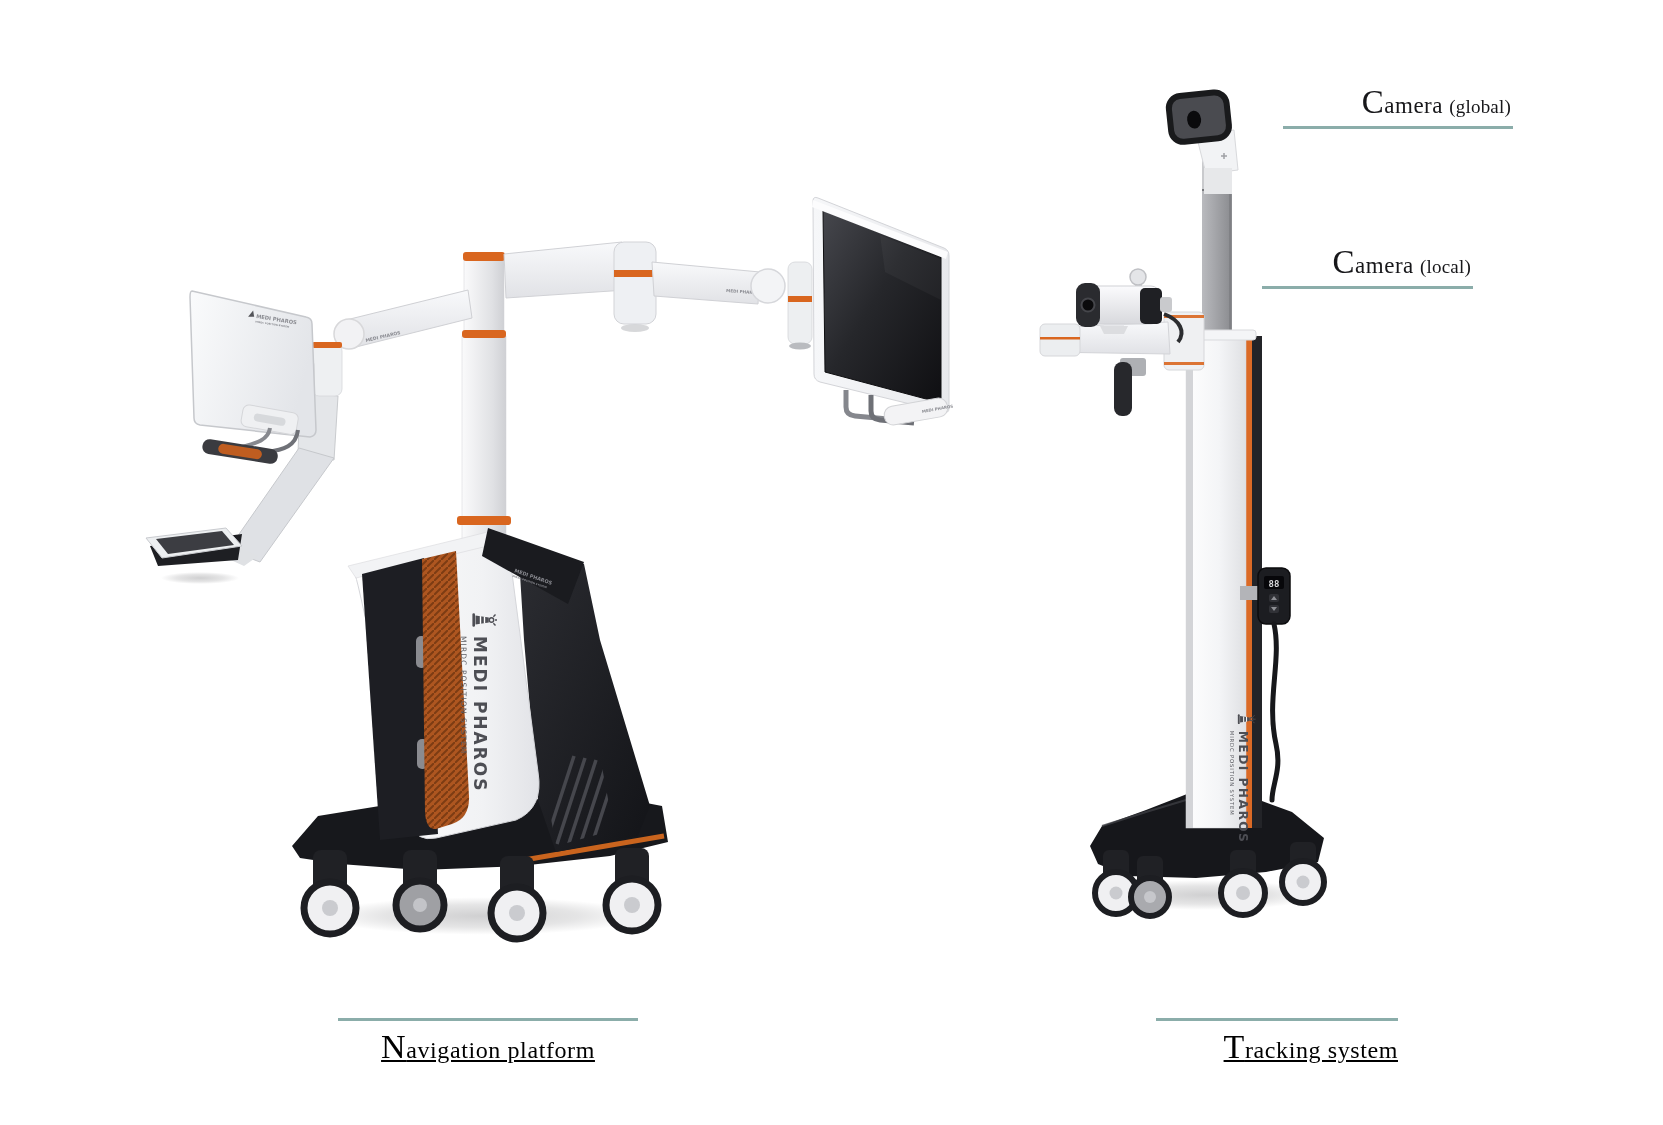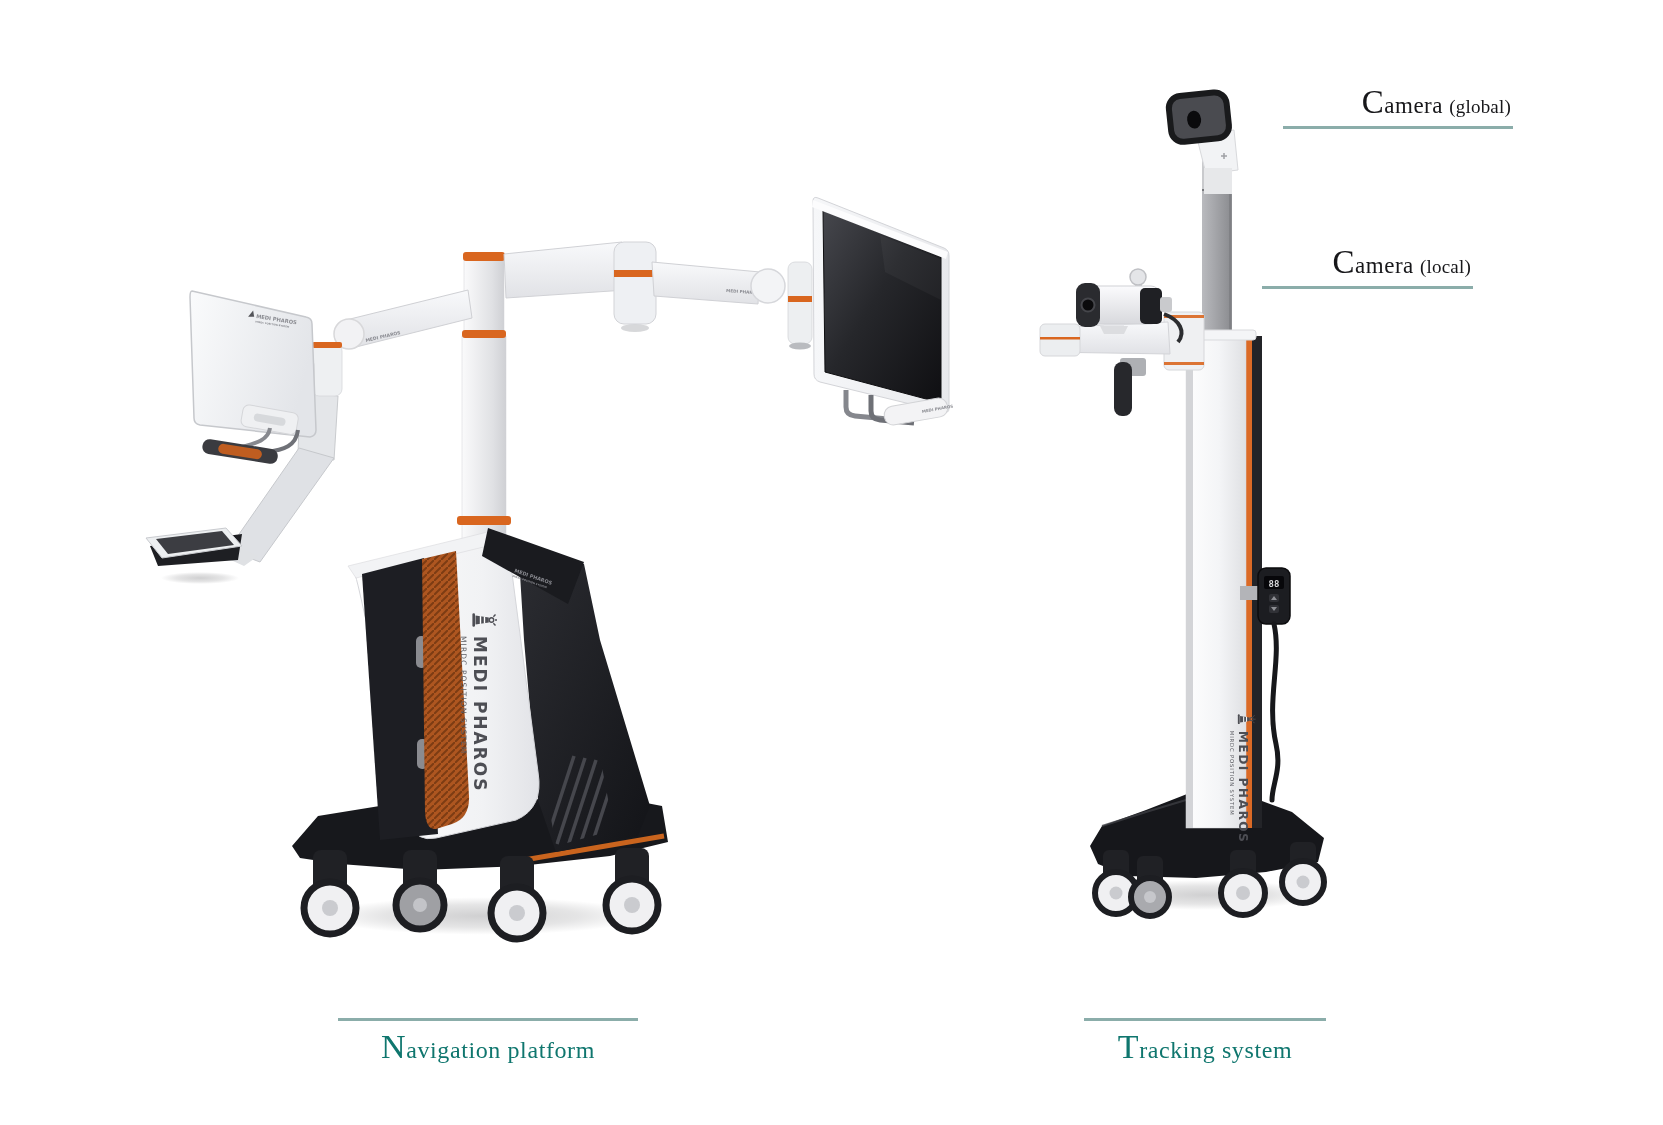--- a/index.html
+++ b/index.html
@@ -10,26 +10,26 @@
   
   .callout{position:absolute;color:#17171a;text-align:right;
            border-bottom:3px solid #8badaa;padding:0 2px 7px 0;
            font-size:23px;letter-spacing:.5px;white-space:nowrap;}
   .callout .cap{font-size:33px;line-height:1;}
   .callout .qual{font-size:19px;letter-spacing:.2px;margin-top:30px;}
   .callout-global{left:1283px;top:86px;width:228px;}
   .callout-local{left:1262px;top:246px;width:209px;}
 
   
-  .caption{position:absolute;color:#0f766e;text-align:center;
+  .caption{position:absolute;color:#000000;text-align:center;
            border-top:3px solid #8badaa;padding-top:9px;
-           font-size:24px;letter-spacing:.6px;white-space:nowrap;}
+           font-size:24px;letter-spacing:.6px;white-space:nowrap;text-decoration:underline;}
   .caption .cap{font-size:34px;line-height:1;}
   .caption-nav{left:338px;top:1018px;width:300px;}
-  .caption-track{left:1084px;top:1018px;width:242px;}
+  .caption-track{left:1156px;top:1018px;width:242px;text-align:right;}
 
   
   .brand-main{font-family:"DejaVu Sans","Liberation Sans",sans-serif;font-weight:bold;
               letter-spacing:2px;fill:#4d4e54;}
   .brand-sub{font-family:"DejaVu Sans","Liberation Sans",sans-serif;
              letter-spacing:1.1px;fill:#5a5b61;}
   .mini-txt{font-family:"DejaVu Sans","Liberation Sans",sans-serif;font-weight:bold;fill:#8b8c92;}
   .lcd{font-family:"DejaVu Sans Mono","Liberation Mono",monospace;font-weight:bold;fill:#d9dadc;}
   .lh{fill:#4d4e54;stroke:#4d4e54;}
 </style>

